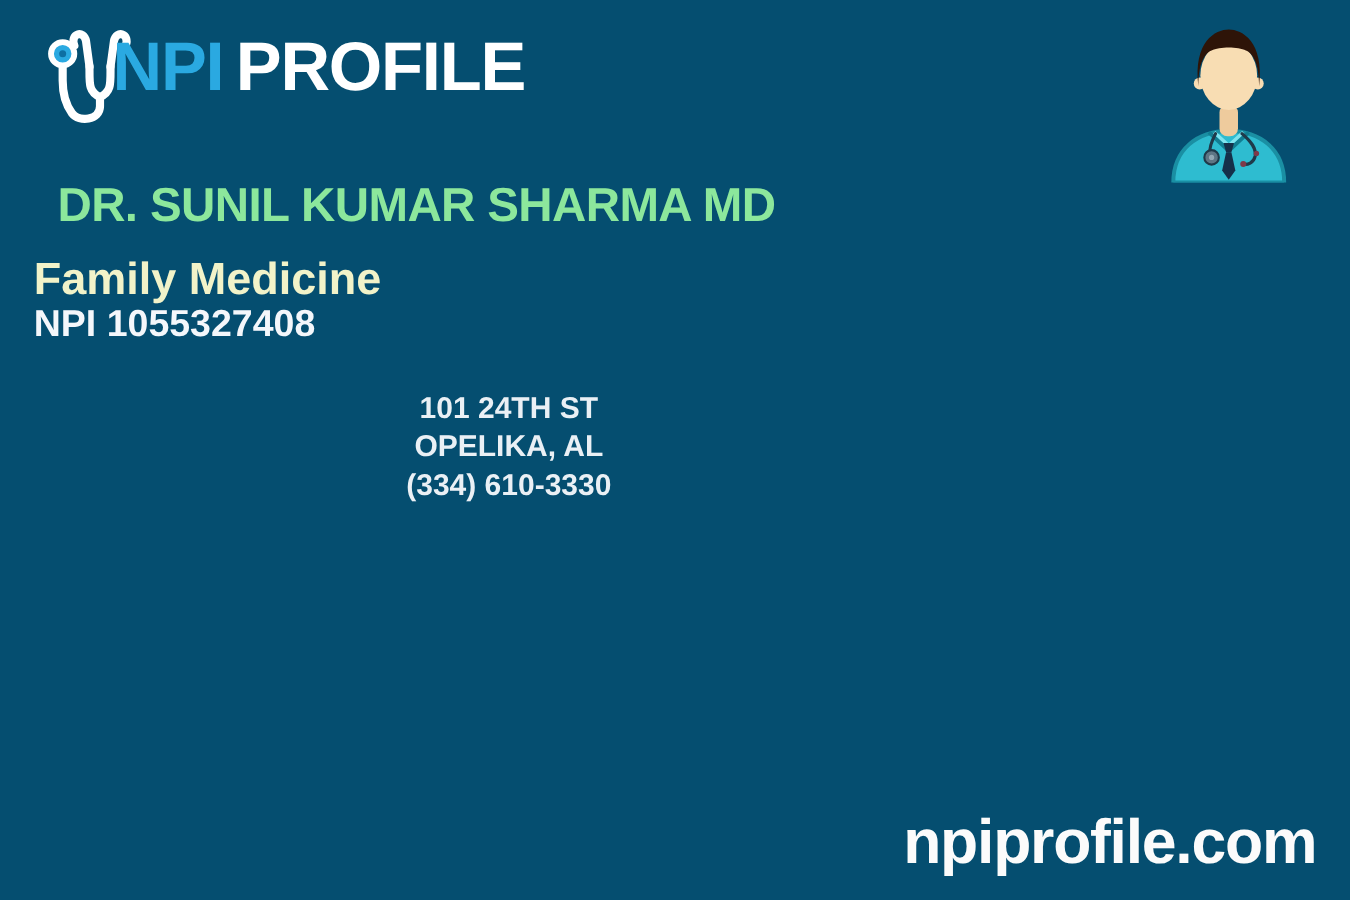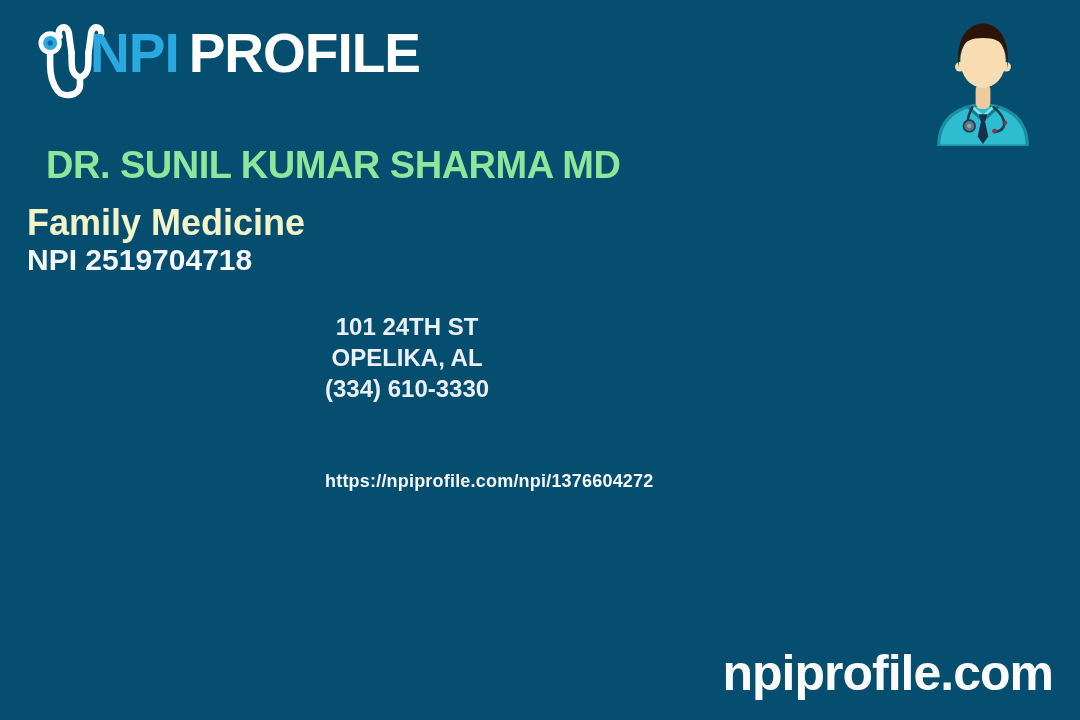--- a/index.html
+++ b/index.html
@@ -150,24 +150,23 @@
     <path d="M60 88 C67 94 71 99 70 105 C69 110 64 112 61 111" stroke="#1F3A4A" stroke-width="2.4" fill="none" stroke-linecap="round"></path>
     <circle cx="61" cy="111" r="2.3" fill="#7D3A49"></circle>
     <circle cx="71" cy="103" r="2" fill="#7D3A49"></circle>
 
     <path d="M46 95 L54 95 L52 102 L48 102 Z" fill="#15304A"></path>
     <path d="M48 102 L52 102 L55 116 L50 123 L45 116 Z" fill="#15304A"></path>
   </svg>
 
   <div class="doctor-name">DR. SUNIL KUMAR SHARMA MD</div>
   <div class="taxonomy">Family Medicine</div>
-  <div class="npi-number">NPI 2519704718</div>
+  <div class="npi-number">NPI 1055327408</div>
 
   <div class="address">
     <div>101 24TH ST</div>
     <div>OPELIKA, AL</div>
     <div>(334) 610-3330</div>
   </div>
-  <div class="profile-url">https://npiprofile.com/npi/1376604272</div>
 
   <div class="brand">npiprofile.com</div>
 
 </div>
 
 </body></html>

